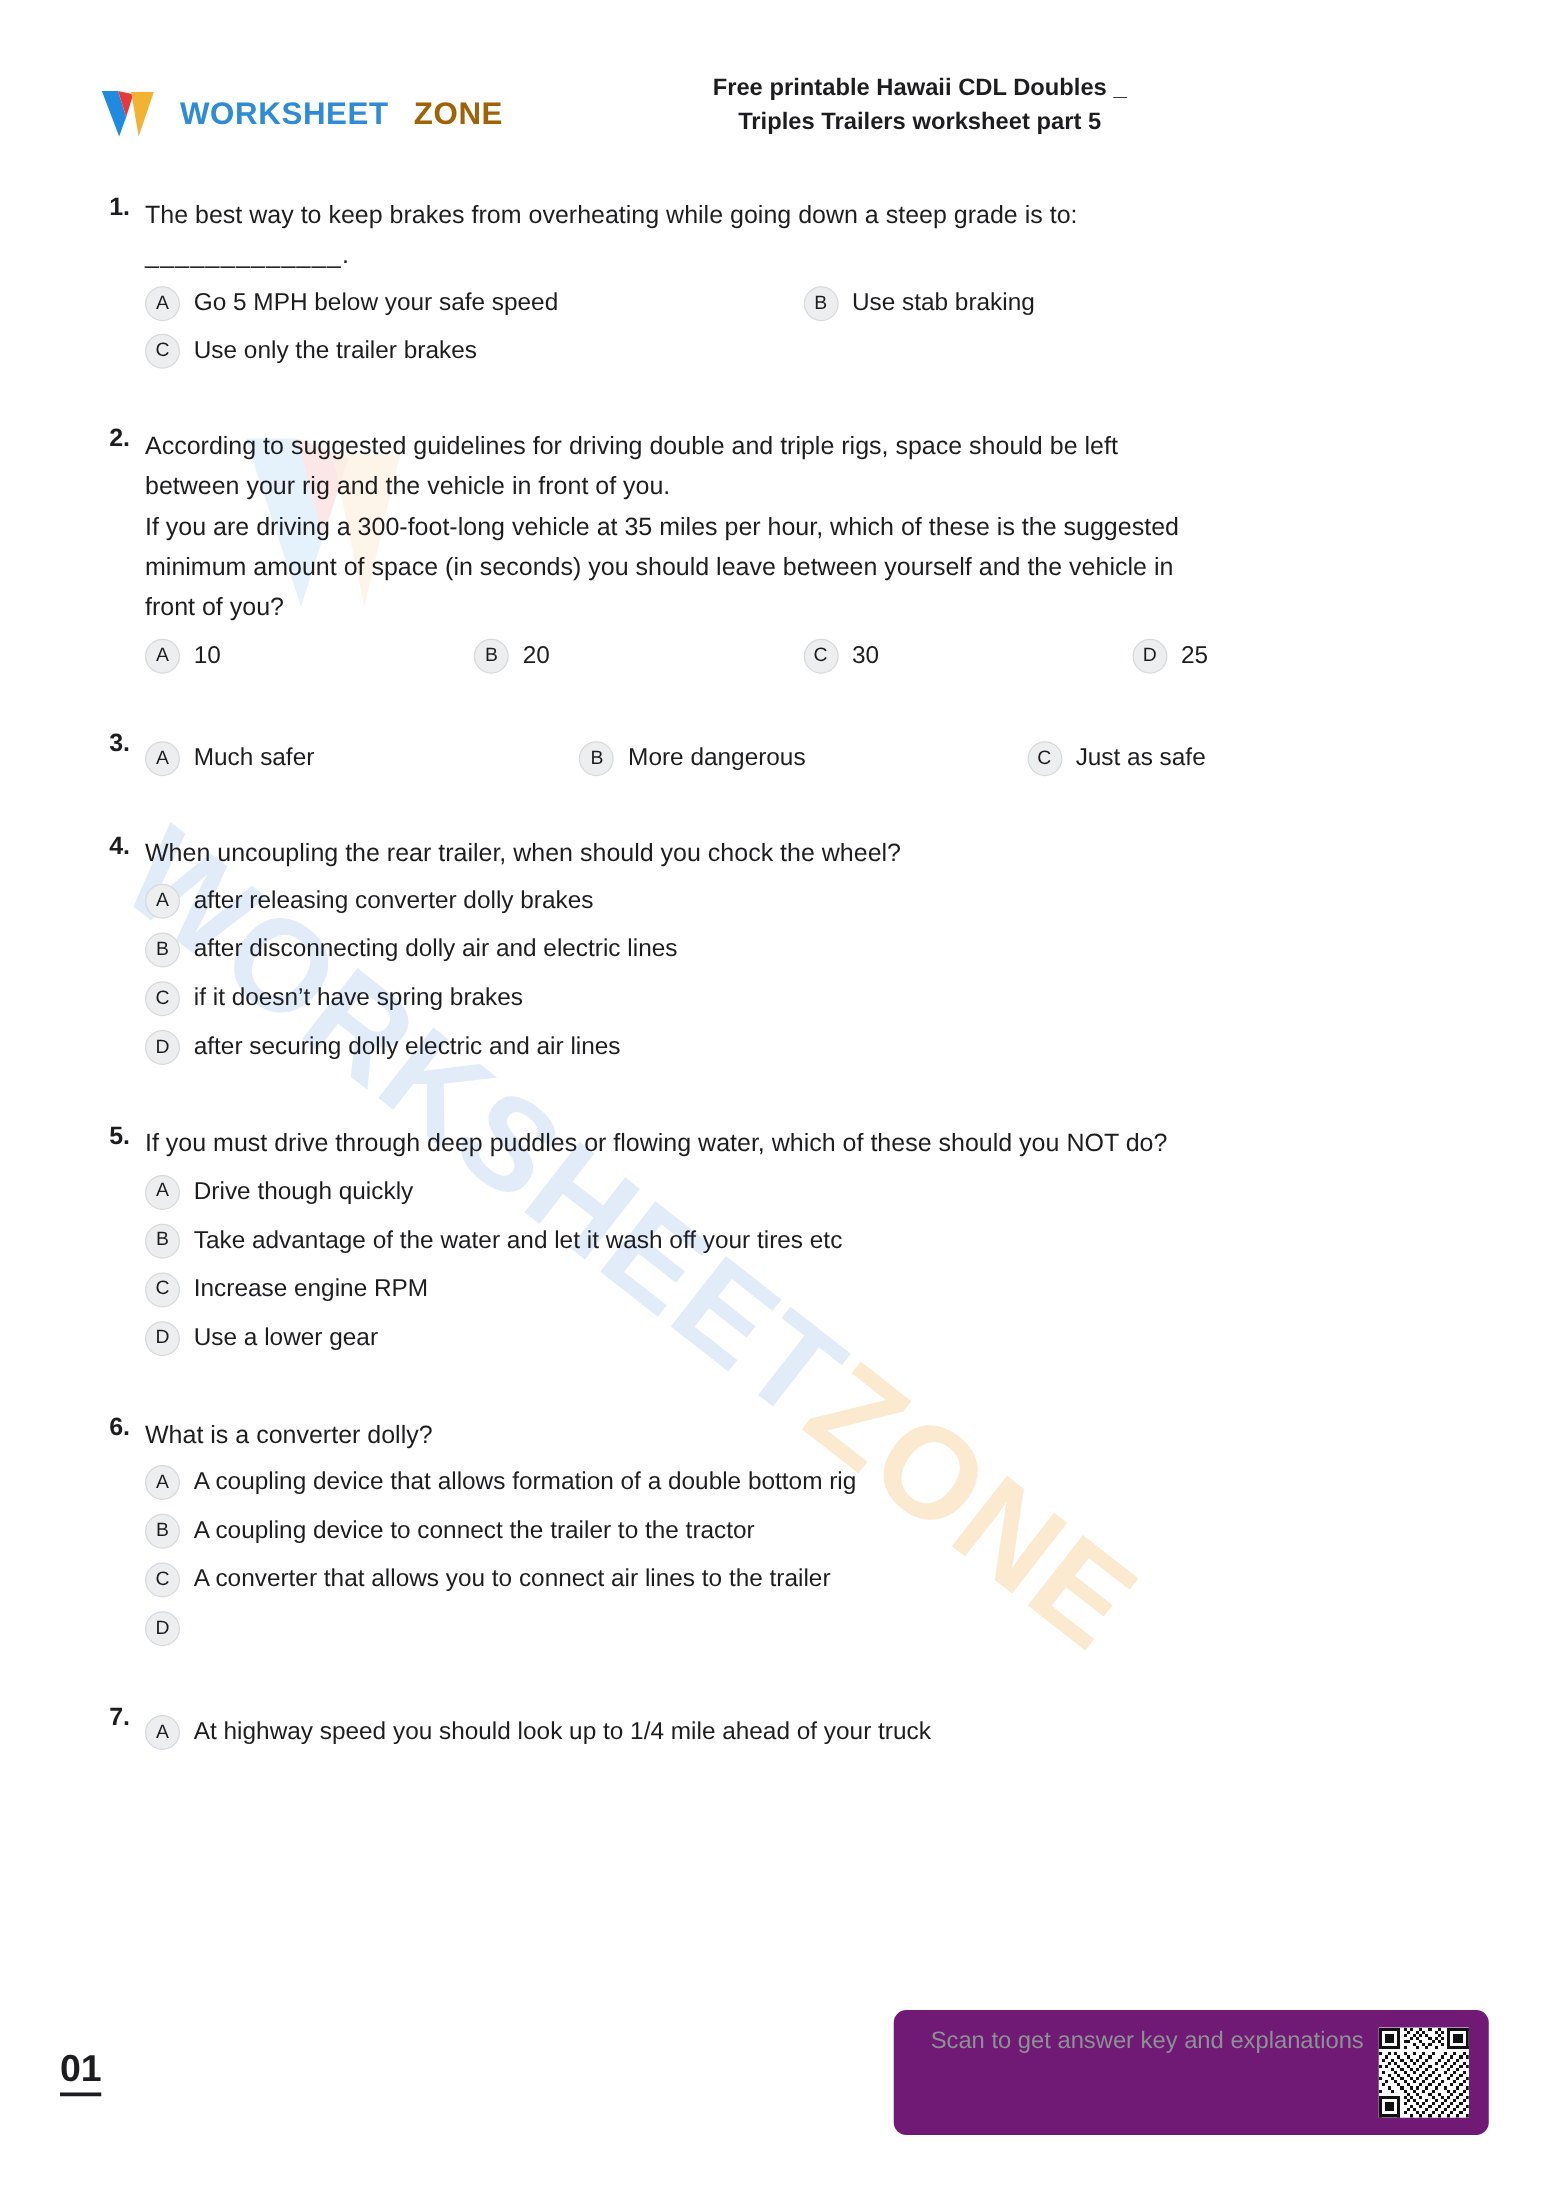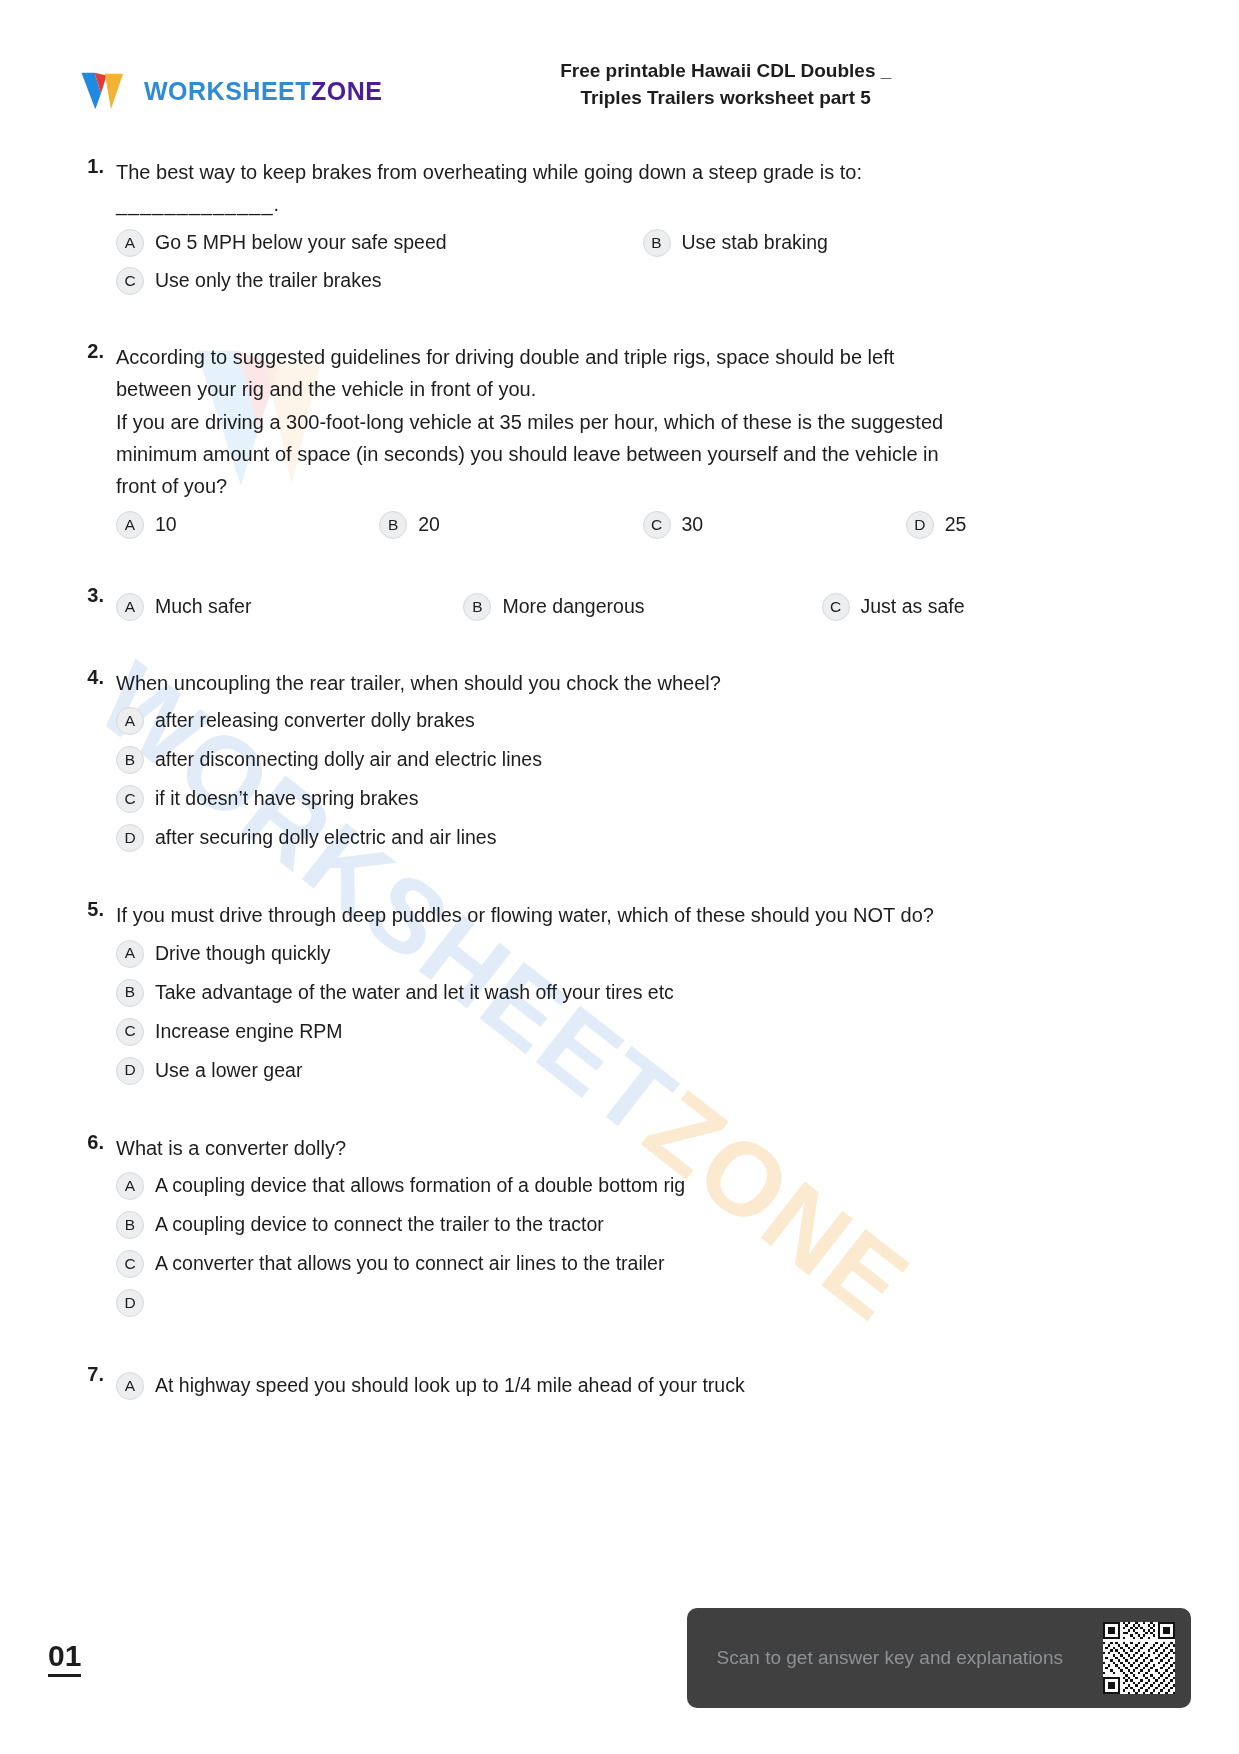--- a/index.html
+++ b/index.html
@@ -68,21 +68,21 @@
     margin-top: 10px;
   }
   .brand-mark { width: 52px; height: 46px; display:block; }
   .brand-name {
     font-size: 25px;
     font-weight: 700;
     letter-spacing: .5px;
     white-space: nowrap;
   }
   .brand-name .w1 { color: #2f8bd6; }
-  .brand-name .w2 { color: #4c1d95; }
+  .brand-name .w2 { color: #a16207; margin-left: 20px; }
   .title {
     flex: 1 1 auto;
     text-align: center;
     font-size: 19px;
     font-weight: 700;
     line-height: 1.42;
     color: #1d1d1f;
     margin-left: -60px;
     padding-right: 40px;
   }
@@ -174,25 +174,24 @@
     font-size: 30px;
     font-weight: 700;
     color: #1d1d1f;
     border-bottom: 3px solid #1d1d1f;
     line-height: 1.15;
     padding-bottom: 1px;
   }
   .scan-box {
     margin-left: auto;
     display: flex;
-    align-items: center;
-    background: #404040;
+    background: #701a75;
     border-radius: 10px;
     padding: 14px 16px 14px 30px;
-    gap: 40px;
+    gap: 12px;
   }
   .scan-label {
     font-size: 19px;
     color: #8d9196;
     white-space: nowrap;
   }
   .qr {
     width: 72px;
     height: 72px;
     background: #ffffff;

